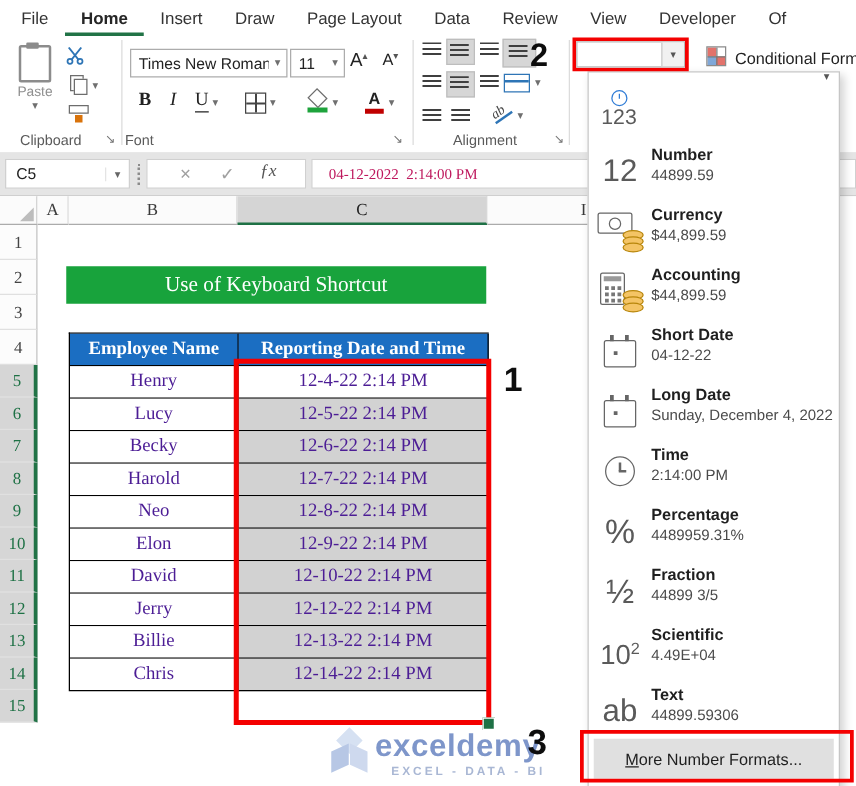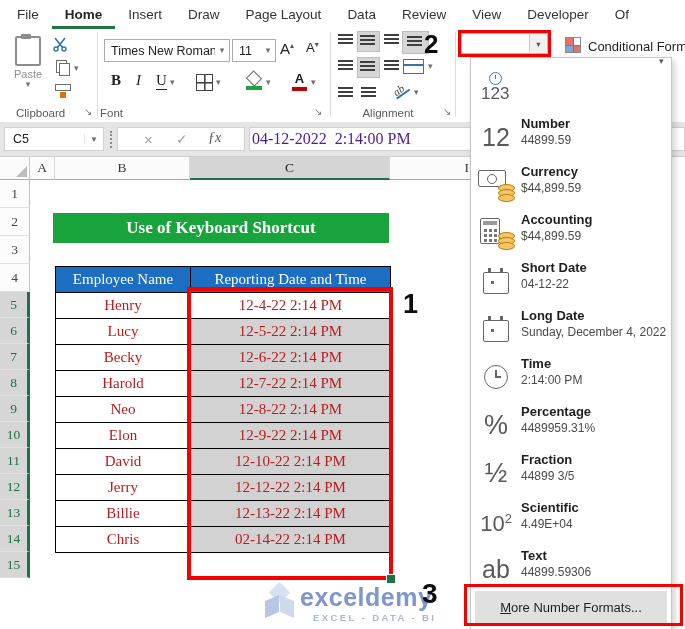--- a/index.html
+++ b/index.html
@@ -75,43 +75,43 @@
   .fwhite{position:absolute;background:#fff;border:1px solid #D0D0D0;box-sizing:border-box}
   .namebox{left:4px;top:5px;width:100px;height:24px;display:flex;align-items:center;font-size:12.5px}
   .namebox .tx{padding-left:8px;flex:1}
   .namebox .ar{width:18px;text-align:center;color:#666;font-size:9px;border-left:1px solid #E4E4E4}
   .vdots{position:absolute;left:110px;top:9px;height:17px;border-left:2px dotted #8B8B8B}
   .btnbox{left:117px;top:5px;width:128px;height:24px}
   .fx-x{position:absolute;left:26px;top:3px;font-size:15px;color:#A0A0A0}
   .fx-c{position:absolute;left:58px;top:3px;font-size:14px;color:#A0A0A0}
   .fx-f{position:absolute;left:90px;top:2px;font-size:14px;color:#555;font-style:italic}
   .frmbox{left:249px;top:5px;width:436px;height:24px;display:flex;align-items:center}
-  .frmbox .tx{padding-left:2px;font-size:16px;white-space:pre;color:#4c1d95}
+  .frmbox .tx{padding-left:13px;font-size:12px;white-space:pre;color:#be185d}
 
   
   .sheet{position:absolute;left:0;top:157px;width:685px;height:472px;background:#fff}
   .chdr{position:absolute;top:0;height:23px;background:#FBFBFB;border-bottom:1px solid #ABABAB;border-right:1px solid #D8D8D8;
         box-sizing:border-box;display:flex;align-items:center;justify-content:center;
         font-family:"Liberation Serif","DejaVu Serif",serif;font-size:13.5px;color:#3a3a3a}
   .chdr.sel{background:#D5D5D5;border-bottom:2px solid #1E7145;color:#222}
   .corner{position:absolute;left:0;top:0;width:30px;height:23px;background:#FBFBFB;border-bottom:1px solid #ABABAB;border-right:1px solid #C8C8C8;box-sizing:border-box}
   .corner:after{content:"";position:absolute;right:2px;bottom:2px;width:0;height:0;border-left:11px solid transparent;border-bottom:11px solid #BDBDBD}
   .rh{position:absolute;left:0;width:30px;box-sizing:border-box;background:#FCFCFC;border-right:1px solid #C3C3C3;border-bottom:1px solid #E0E0E0;
       display:flex;align-items:center;justify-content:center;font-family:"Liberation Serif","DejaVu Serif",serif;font-size:13.5px;color:#444}
   .rh.sel{background:#D6D6D6;color:#1E7145;border-right:3px solid #217346}
 
   .banner{position:absolute;left:53px;top:56px;width:336px;height:30px;background:#18A33C;color:#fff;
-          font-family:"Liberation Serif","DejaVu Serif",serif;font-weight:700;font-size:17px;text-align:center;line-height:30px}
+          font-family:"Liberation Serif","DejaVu Serif",serif;font-weight:400;font-size:17px;text-align:center;line-height:30px}
   .xtable{position:absolute;left:55px;top:109px;border-top:1px solid #000;border-left:1px solid #000}
   .xrow{display:flex}
   .xc{box-sizing:border-box;border-right:1px solid #000;border-bottom:1px solid #000;
       font-family:"Liberation Serif","DejaVu Serif",serif;font-size:15px;text-align:center}
   .xc.b{width:135px}.xc.c{width:200px}
-  .xc.h{background:#1B6EC2;color:#fff;font-weight:400;height:26px;line-height:25px}
-  .xc.d{height:26px;line-height:25px;color:#b91c1c;background:#fff}
+  .xc.h{background:#1B6EC2;color:#fff;font-weight:700;height:26px;line-height:25px}
+  .xc.d{height:26px;line-height:25px;color:#4c1d95;background:#fff}
   .xc.d.gray{background:#D2D2D2}
 
   .selrect{position:absolute;left:187px;top:130px;width:206px;height:293px;border:4px solid #F40000;box-sizing:border-box;z-index:20}
   .fillhandle{position:absolute;left:386px;top:417px;width:8px;height:8px;background:#1E7145;border:1px solid #fff;z-index:30}
 
   
   .wm-logo{position:absolute;left:263px;top:428px;width:34px;height:36px;opacity:.75}
   .wm-logo .f1{position:absolute;left:9px;top:0;width:15px;height:15px;background:#C9D7EE;transform:rotate(45deg)}
   .wm-logo .f2{position:absolute;left:2px;top:13px;width:14px;height:17px;background:#9FB5DD;transform:skewY(-24deg)}
   .wm-logo .f3{position:absolute;left:17px;top:13px;width:14px;height:17px;background:#BECDE9;transform:skewY(24deg)}
@@ -331,21 +331,21 @@
     <div class="xrow">
       <div class="xc b d">Jerry</div>
       <div class="xc c d gray">12-12-22 2:14 PM</div>
     </div>
     <div class="xrow">
       <div class="xc b d">Billie</div>
       <div class="xc c d gray">12-13-22 2:14 PM</div>
     </div>
     <div class="xrow">
       <div class="xc b d">Chris</div>
-      <div class="xc c d gray">02-14-22 2:14 PM</div>
+      <div class="xc c d gray">12-14-22 2:14 PM</div>
     </div>
   </div>
 
   <div class="selrect"></div>
   <div class="fillhandle"></div>
   <div class="stepnum" style="left:403px;top:134px;font-size:27px">1</div>
 
   <div class="wm-logo">
       <i class="f1"></i>
       <i class="f2"></i>

